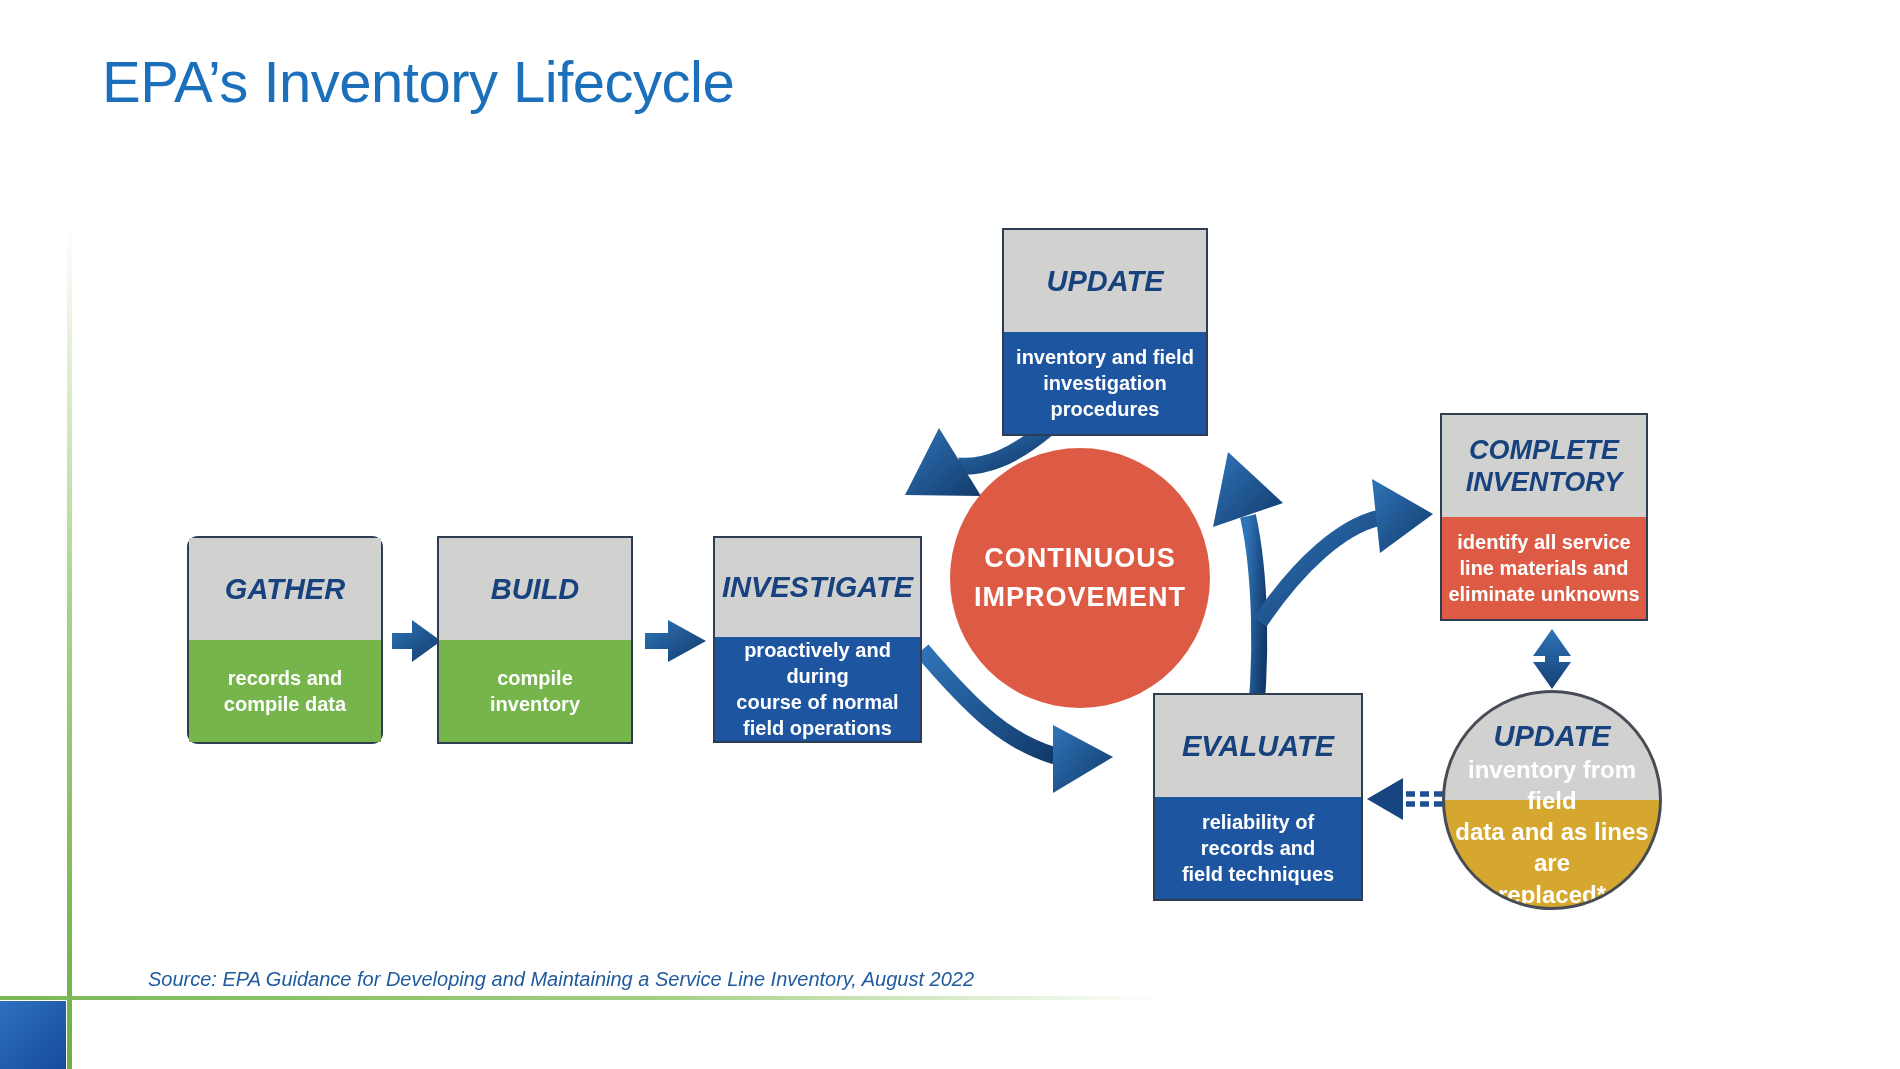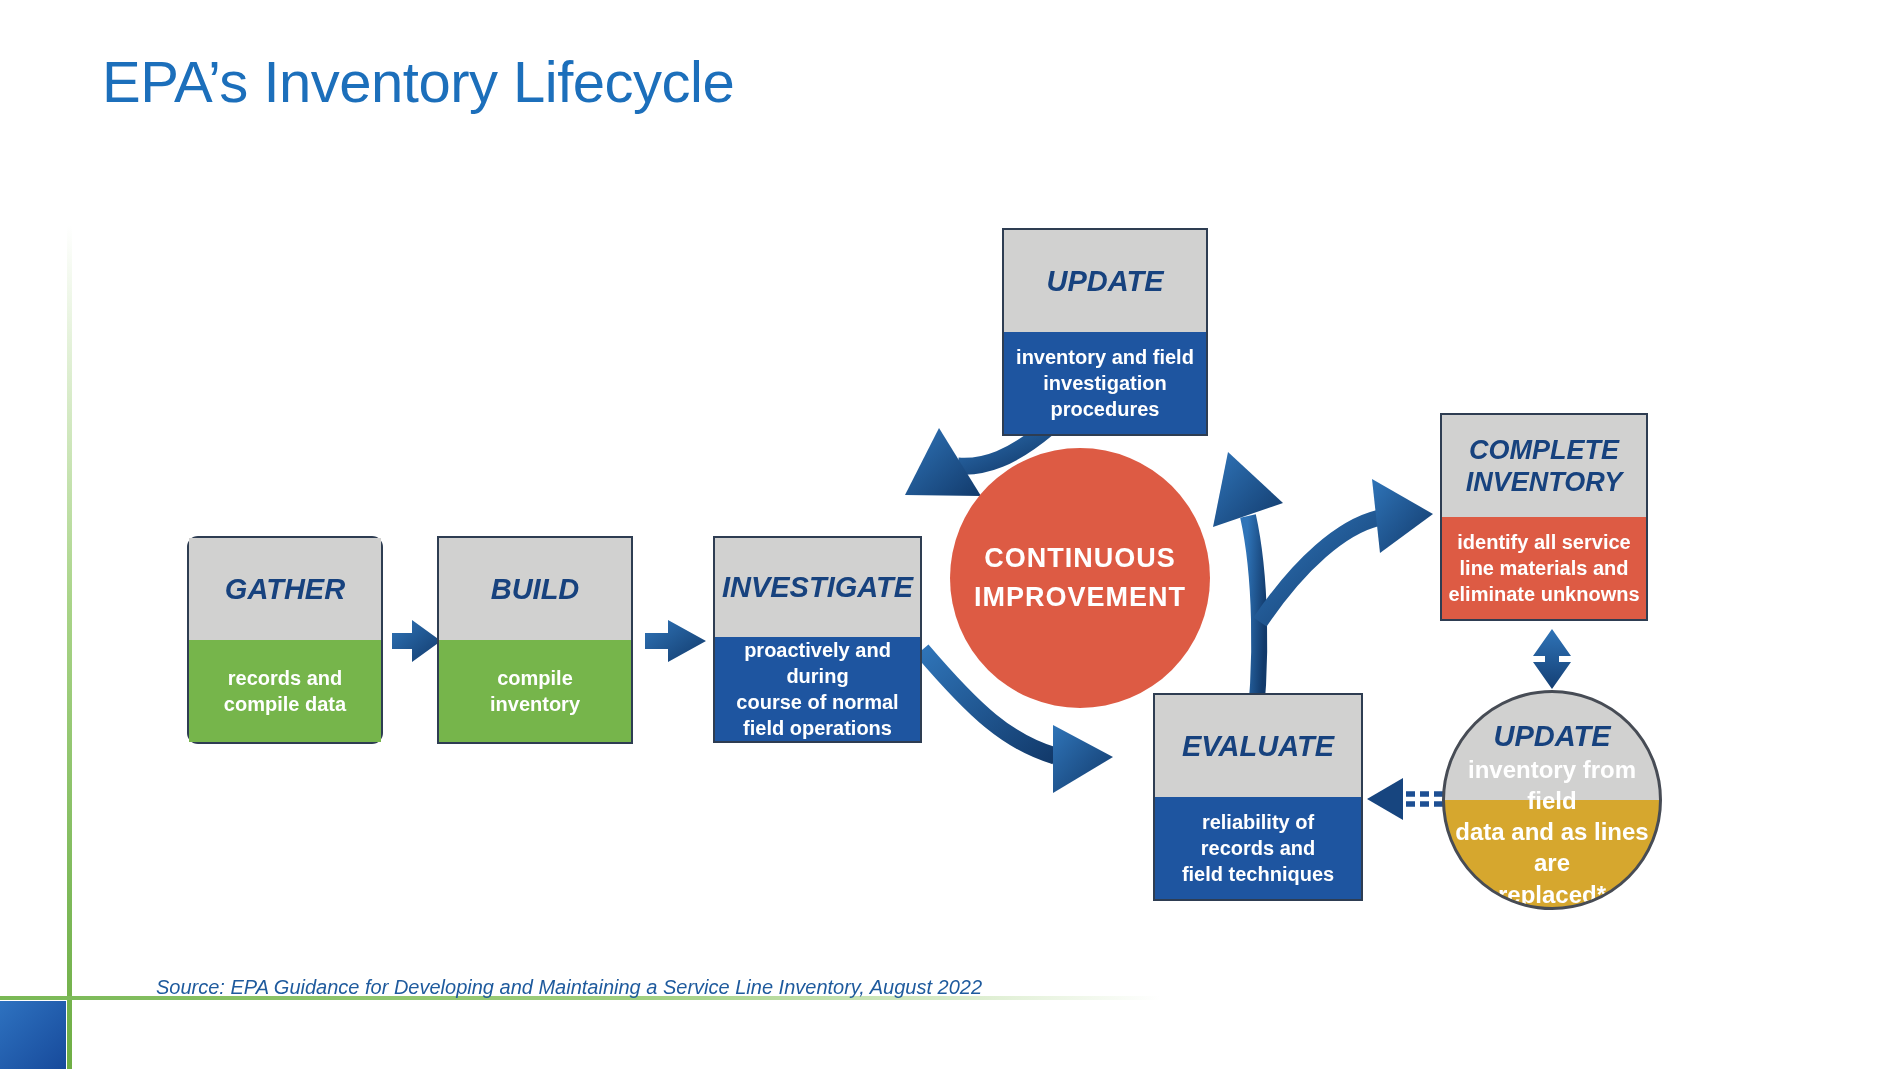--- a/index.html
+++ b/index.html
@@ -21,21 +21,21 @@
   .hline{
     position:absolute;left:0;top:996px;width:1160px;height:4px;
     background:linear-gradient(to right, #79b855, #9fce7f 55%, #d4e9c4 80%, rgba(255,255,255,0));
   }
   .corner-rect{
     position:absolute;left:0;top:1001px;width:66px;height:68px;
     background:linear-gradient(135deg,#2e72c0,#174a9b);
   }
   
   .source-text{
-    position:absolute;left:140px;top:960px;margin:16px;
+    position:absolute;left:140px;top:960px;margin:8px;
     font-style:italic;font-size:20px;color:var(--source-blue,#1e5a9d);
   }
   
   .arrows-svg{position:absolute;left:0;top:0;width:1900px;height:1069px;pointer-events:none;}
   .node{
     position:absolute;display:flex;flex-direction:column;
     border:2px solid #2e3d52;box-sizing:border-box;
   }
   .node-top{
     flex:1;display:flex;align-items:center;justify-content:center;

